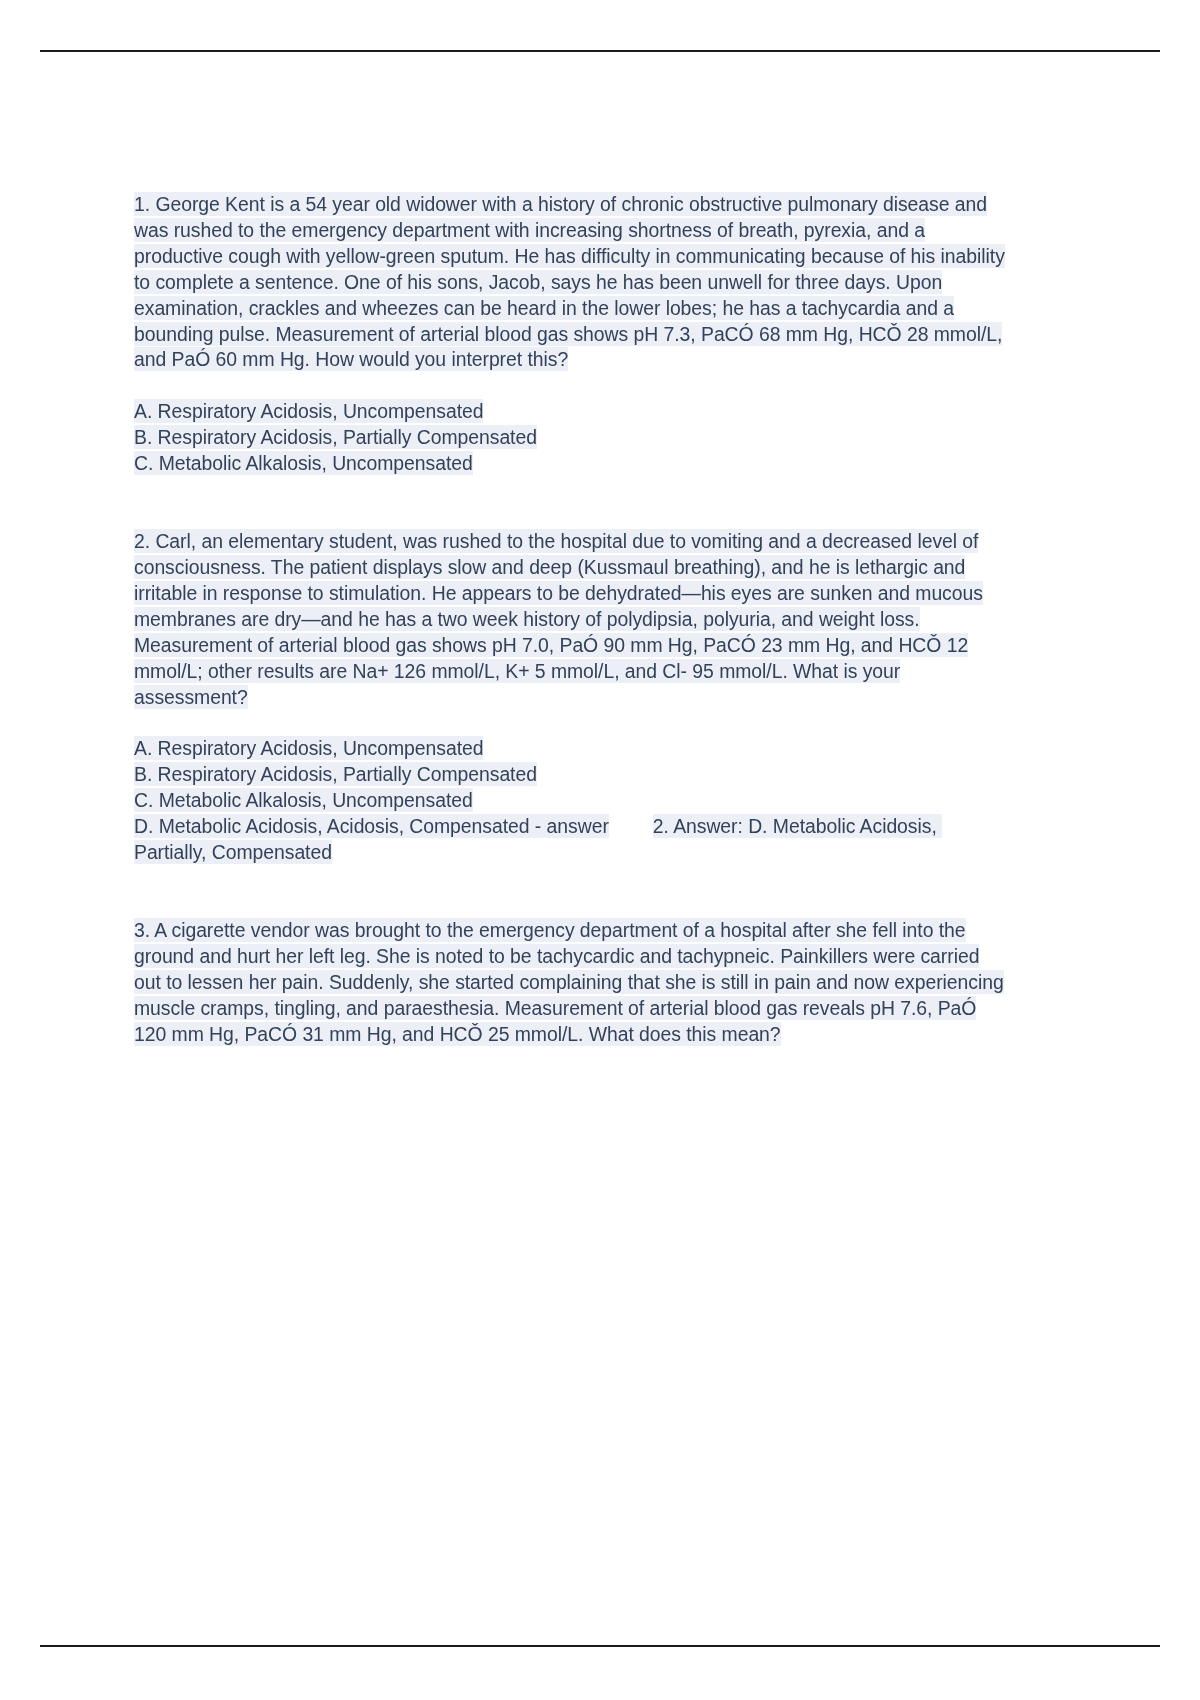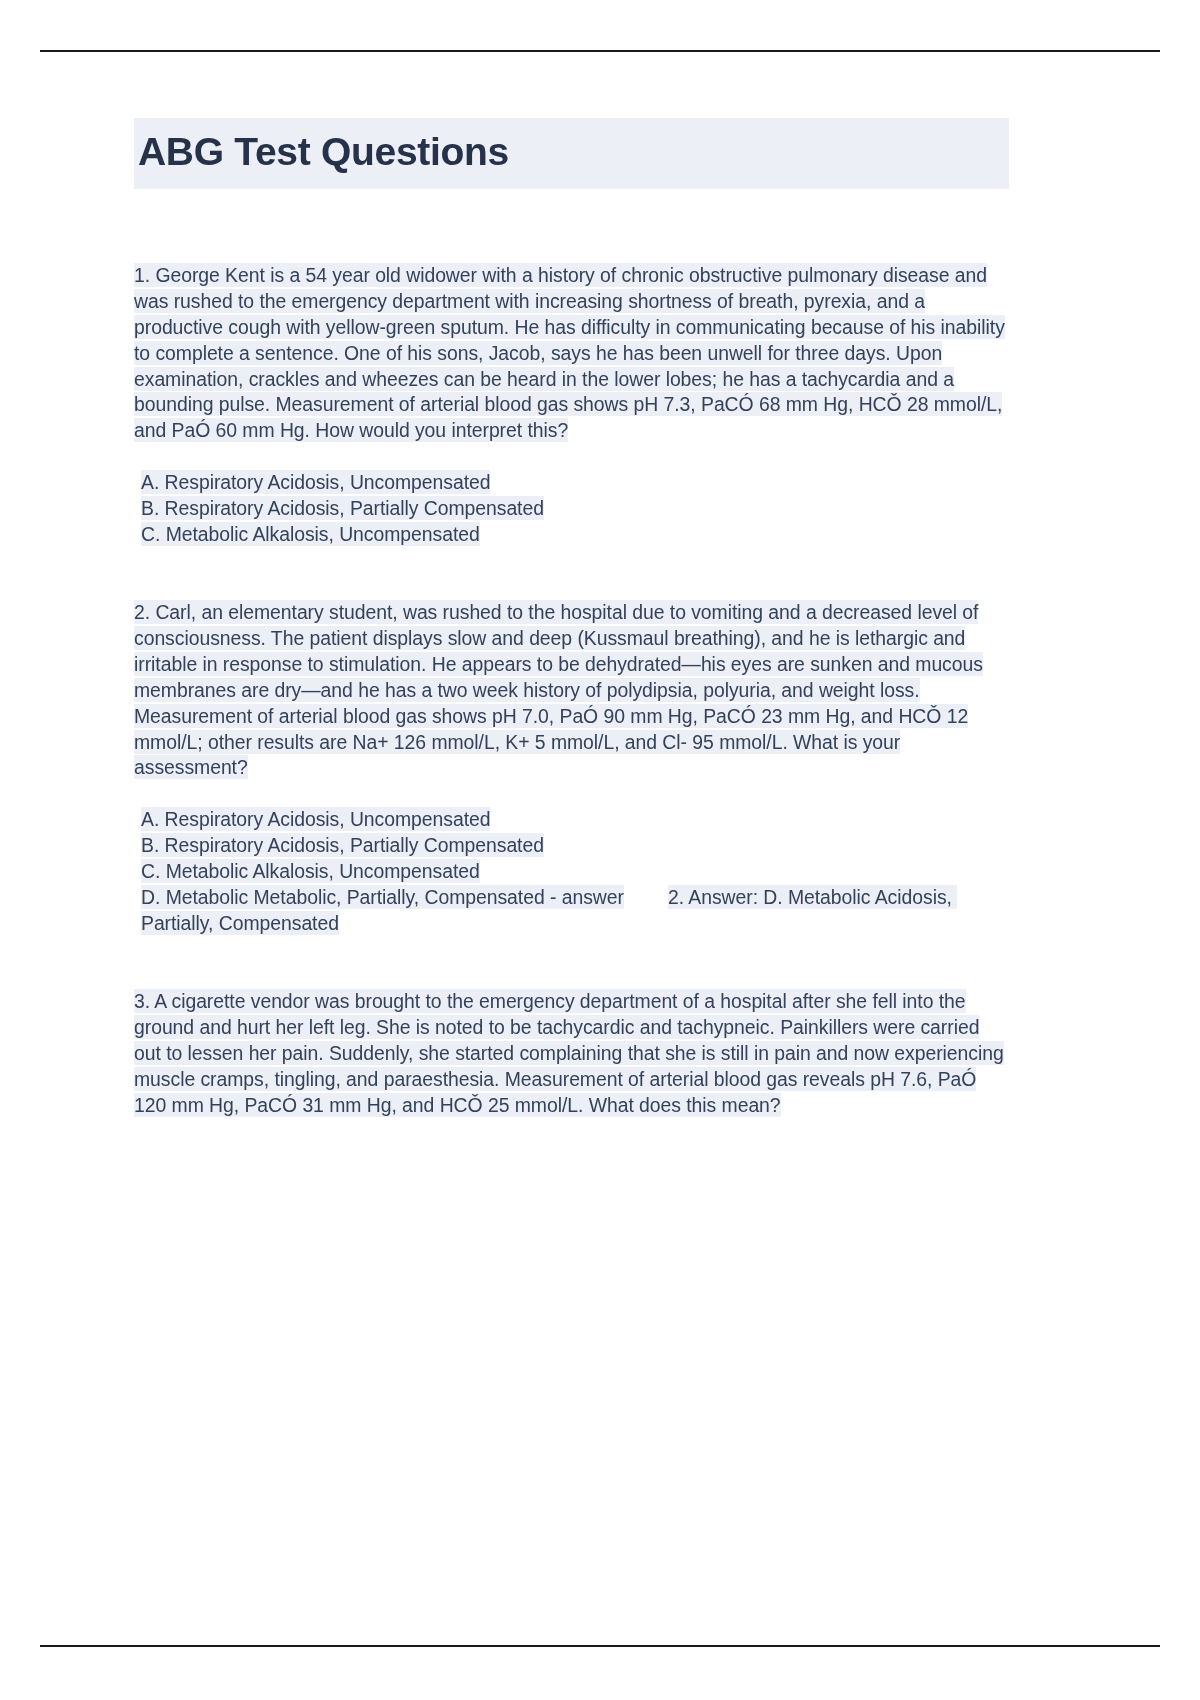--- a/index.html
+++ b/index.html
@@ -70,40 +70,36 @@
     -webkit-box-decoration-break: clone;
     padding: 1px 0;
   }
 
   .spacer-lg { height: 74px; }
   .spacer-md { height: 26px; }
 
   .options .opt {
     display: block;
     white-space: pre-wrap;
-    margin-left: 7px;
   }
 
   .answer-gap {
     display: inline-block;
     width: 44px;
   }
 </style>
 </head>
 <body>
 
 <div class="page">
 
   <div class="rule rule-top"></div>
 
   <div class="content">
 
-    <div class="title-band">
-      <h1 class="doc-title">ABG Test Questions</h1>
-    </div>
 
     <div class="spacer-lg"></div>
 
     <p class="block"><span class="hl">1. George Kent is a 54 year old widower with a history of chronic obstructive pulmonary disease and was rushed to the emergency department with increasing shortness of breath, pyrexia, and a productive cough with yellow-green sputum. He has difficulty in communicating because of his inability to complete a sentence. One of his sons, Jacob, says he has been unwell for three days. Upon examination, crackles and wheezes can be heard in the lower lobes; he has a tachycardia and a bounding pulse. Measurement of arterial blood gas shows pH 7.3, PaCÓ 68 mm Hg, HCǑ 28 mmol/L, and PaÓ 60 mm Hg. How would you interpret this?</span></p>
 
     <div class="spacer-md"></div>
 
     <div class="block options">
       <span class="opt"><span class="hl">A. Respiratory Acidosis, Uncompensated</span></span>
       <span class="opt"><span class="hl">B. Respiratory Acidosis, Partially Compensated</span></span>
@@ -116,21 +112,21 @@
     <div class="spacer-md"></div>
 
     <p class="block"><span class="hl">2. Carl, an elementary student, was rushed to the hospital due to vomiting and a decreased level of consciousness. The patient displays slow and deep (Kussmaul breathing), and he is lethargic and irritable in response to stimulation. He appears to be dehydrated—his eyes are sunken and mucous membranes are dry—and he has a two week history of polydipsia, polyuria, and weight loss. Measurement of arterial blood gas shows pH 7.0, PaÓ 90 mm Hg, PaCÓ 23 mm Hg, and HCǑ 12 mmol/L; other results are Na+ 126 mmol/L, K+ 5 mmol/L, and Cl- 95 mmol/L. What is your assessment?</span></p>
 
     <div class="spacer-md"></div>
 
     <div class="block options">
       <span class="opt"><span class="hl">A. Respiratory Acidosis, Uncompensated</span></span>
       <span class="opt"><span class="hl">B. Respiratory Acidosis, Partially Compensated</span></span>
       <span class="opt"><span class="hl">C. Metabolic Alkalosis, Uncompensated</span></span>
-      <span class="opt"><span class="hl">D. Metabolic Metabolic, Partially, Compensated - answer</span><span class="answer-gap"></span><span class="hl">2. Answer: D. Metabolic Acidosis, Partially, Compensated</span></span>
+      <span class="opt"><span class="hl">D. Metabolic Acidosis, Acidosis, Compensated - answer</span><span class="answer-gap"></span><span class="hl">2. Answer: D. Metabolic Acidosis, Partially, Compensated</span></span>
     </div>
 
     <div class="spacer-md"></div>
 
 
     <div class="spacer-md"></div>
 
     <p class="block"><span class="hl">3. A cigarette vendor was brought to the emergency department of a hospital after she fell into the ground and hurt her left leg. She is noted to be tachycardic and tachypneic. Painkillers were carried out to lessen her pain. Suddenly, she started complaining that she is still in pain and now experiencing muscle cramps, tingling, and paraesthesia. Measurement of arterial blood gas reveals pH 7.6, PaÓ 120 mm Hg, PaCÓ 31 mm Hg, and HCǑ 25 mmol/L. What does this mean?</span></p>
 
   </div>

